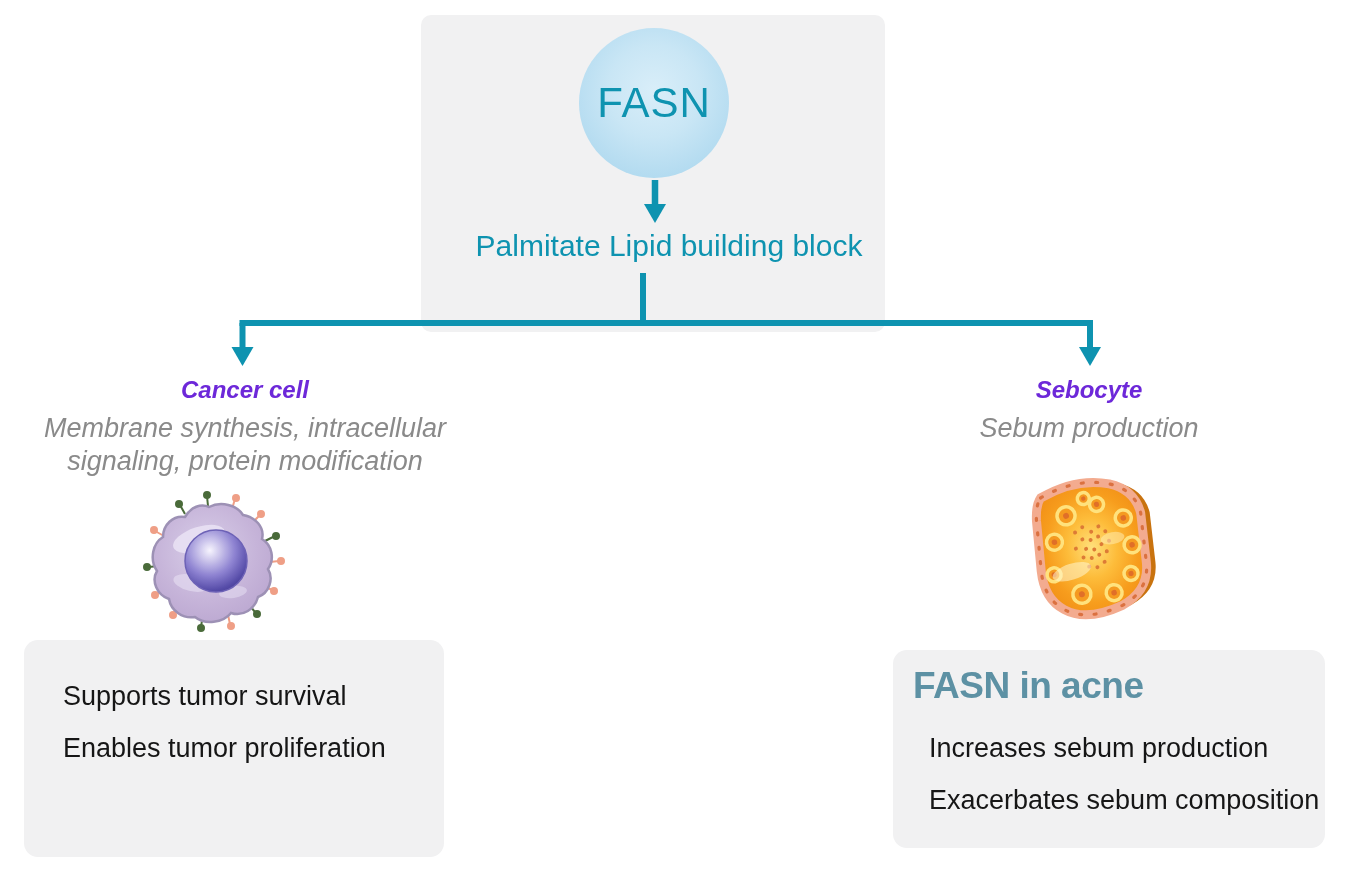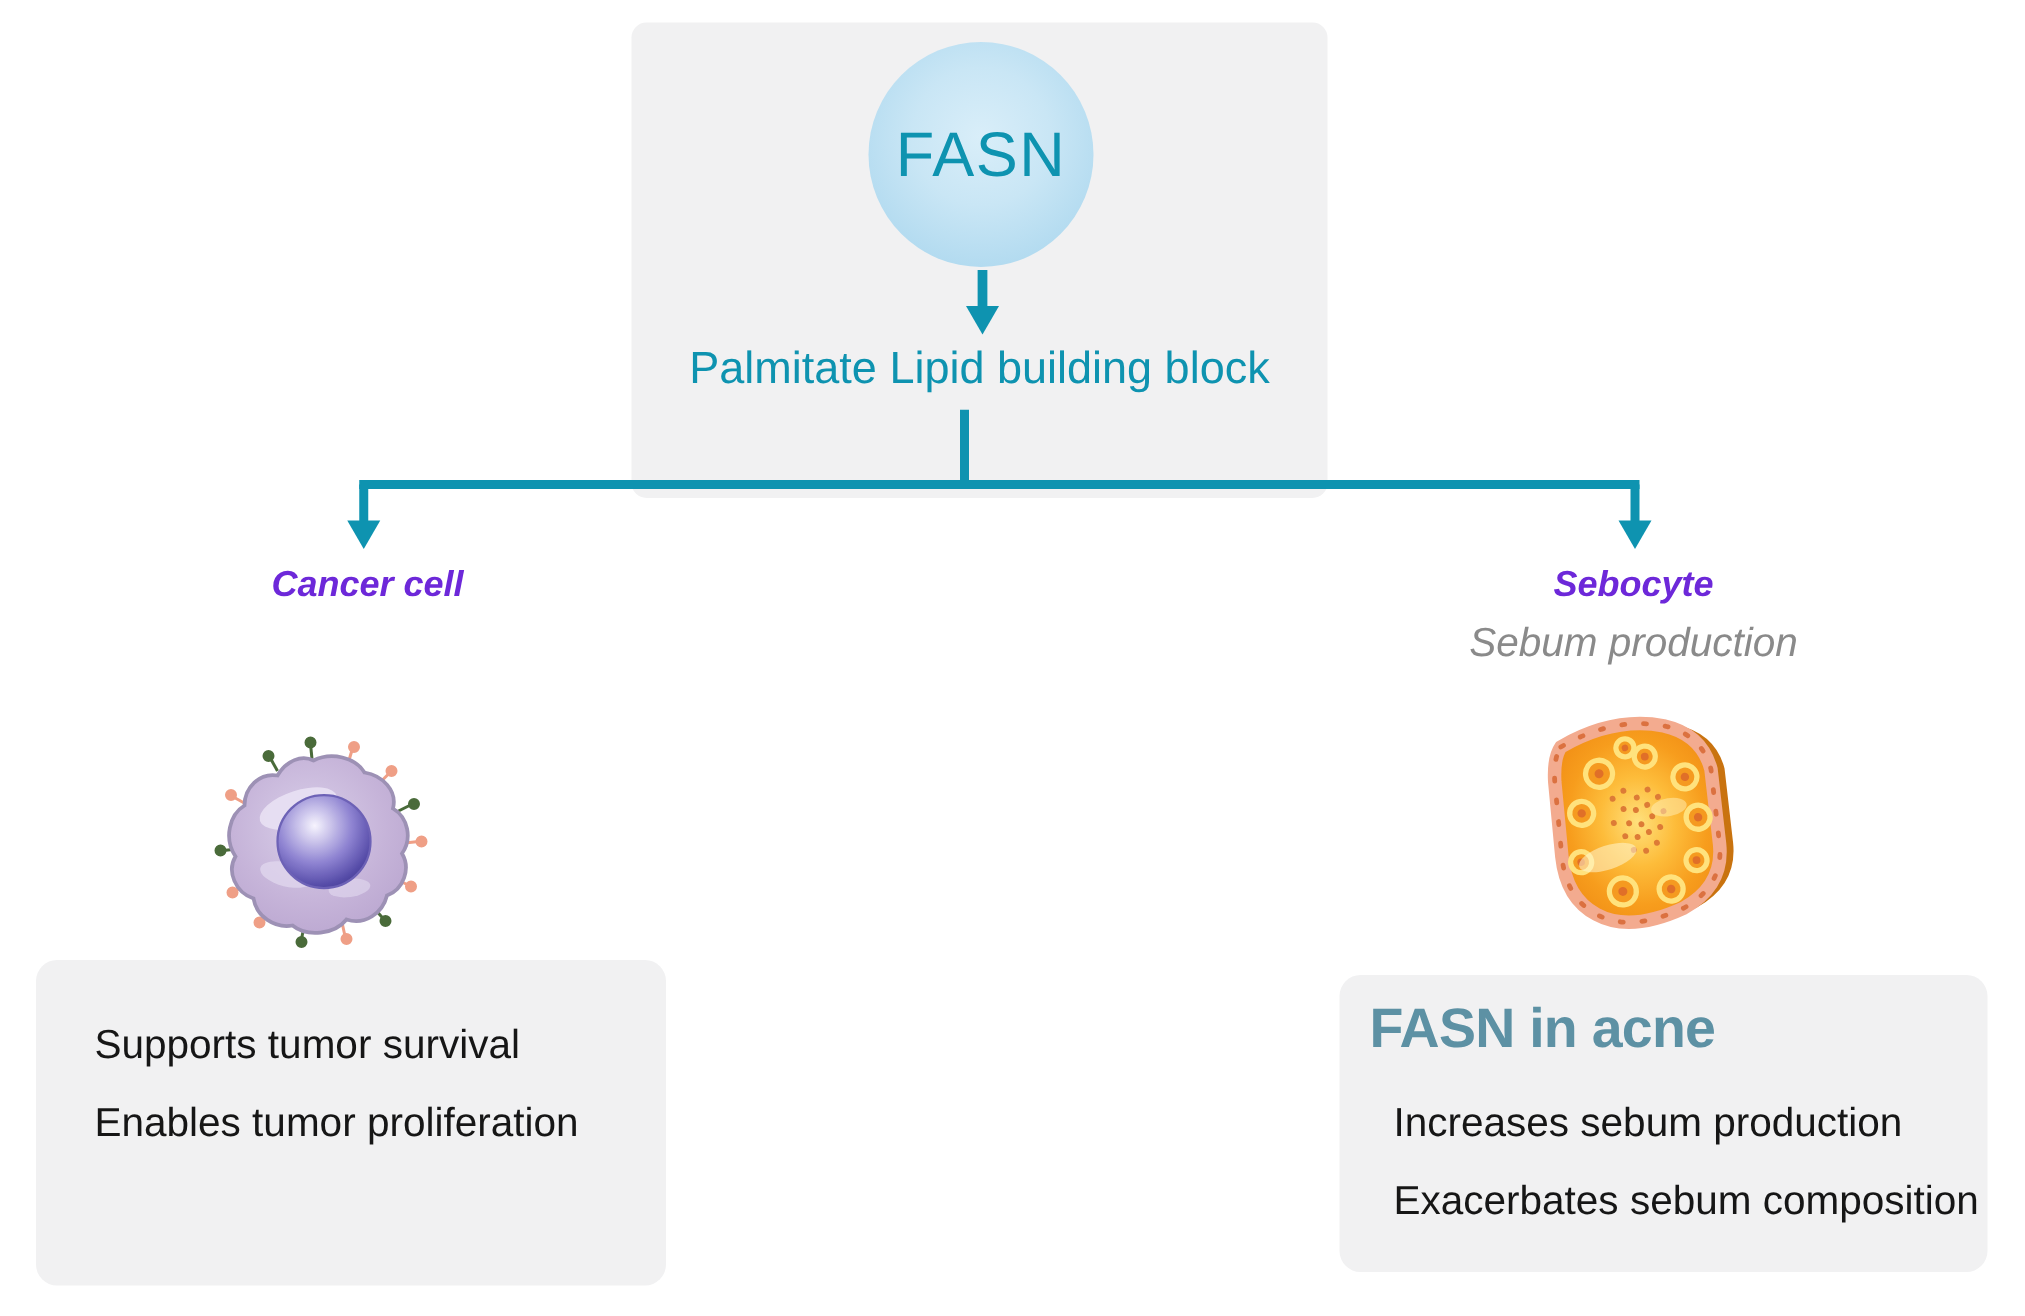--- a/index.html
+++ b/index.html
@@ -15,21 +15,21 @@
   .fasn-circle{
     position:absolute;left:158px;top:13px;width:150px;height:150px;border-radius:50%;
     background:radial-gradient(circle at 50% 42%, #d9eef9 0%, #c9e6f5 40%, #b3dbf0 75%, #a9d7ee 92%, #b6ddf1 100%);
     display:flex;align-items:center;justify-content:center;
   }
   .fasn-label{
     font-size:42px;letter-spacing:1px;color:#0e93b0;font-weight:400;
   }
   .fasn-down-arrow{position:absolute;left:221px;top:163px;}
   .palmitate-label{
-    position:absolute;left:0;top:214px;width:100%;text-align:center;
+    position:absolute;left:16px;top:214px;width:100%;text-align:center;
     font-size:30px;color:#0e93b0;
   }
   
   .connector{position:absolute;left:0;top:273px;}
   
   .branch-label{position:absolute;top:372px;width:440px;text-align:center;}
   .branch-label.left{left:25px;}
   .branch-label.right{left:869px;}
   .branch-title{
     font-size:24px;font-weight:700;font-style:italic;color:#6d28d9;line-height:36px;
@@ -74,20 +74,24 @@
     <path d="M643 0 V50" stroke="#0e93b0" stroke-width="6" fill="none"></path>
     <path d="M239.5 50 H1093" stroke="#0e93b0" stroke-width="6" fill="none"></path>
     <path d="M242.5 50 V76" stroke="#0e93b0" stroke-width="6" fill="none"></path>
     <polygon points="231.5,74 253.5,74 242.5,93" fill="#0e93b0"></polygon>
     <path d="M1090 50 V76" stroke="#0e93b0" stroke-width="6" fill="none"></path>
     <polygon points="1079,74 1101,74 1090,93" fill="#0e93b0"></polygon>
   </svg>
 
   <div class="branch-label left">
     <div class="branch-title">Cancer cell</div>
+    <div class="branch-sub">
+      <div>Membrane synthesis, intracellular</div>
+      <div>signaling,  protein modification</div>
+    </div>
   </div>
 
   <div class="branch-label right">
     <div class="branch-title">Sebocyte</div>
     <div class="branch-sub">Sebum production</div>
   </div>
 
   <svg class="cell-illu" width="146" height="148" viewBox="0 0 146 148">
     <defs>
       <radialGradient id="cellBody" cx="45%" cy="40%" r="70%">

